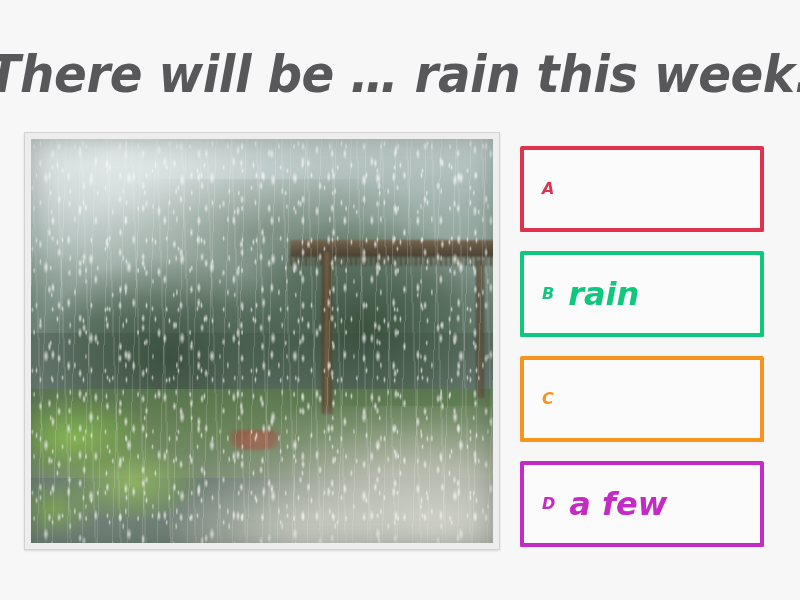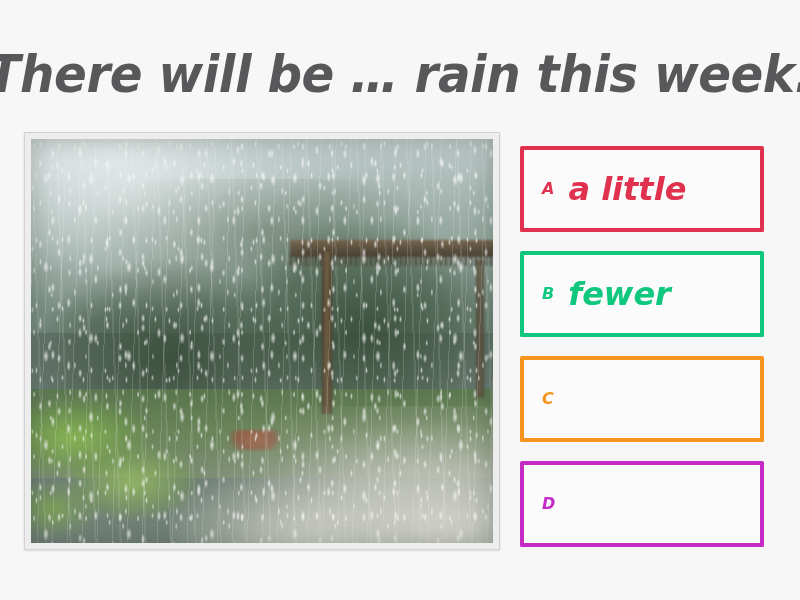--- a/index.html
+++ b/index.html
@@ -304,30 +304,30 @@
       <div class="ph-drops"></div>
       <div class="ph-haze"></div>
       <div class="ph-vig"></div>
     </div>
   </div>
 
   <div id="answers">
 
     <div class="answer a">
       <span class="ans-letter">A</span>
-      <span class="ans-text">a little</span>
     </div>
 
     <div class="answer b">
       <span class="ans-letter">B</span>
-      <span class="ans-text">fewer</span>
+      <span class="ans-text">rain</span>
     </div>
 
     <div class="answer c">
       <span class="ans-letter">C</span>
     </div>
 
     <div class="answer d">
       <span class="ans-letter">D</span>
+      <span class="ans-text">a few</span>
     </div>
 
   </div>
 </div>
 
 </body></html>

